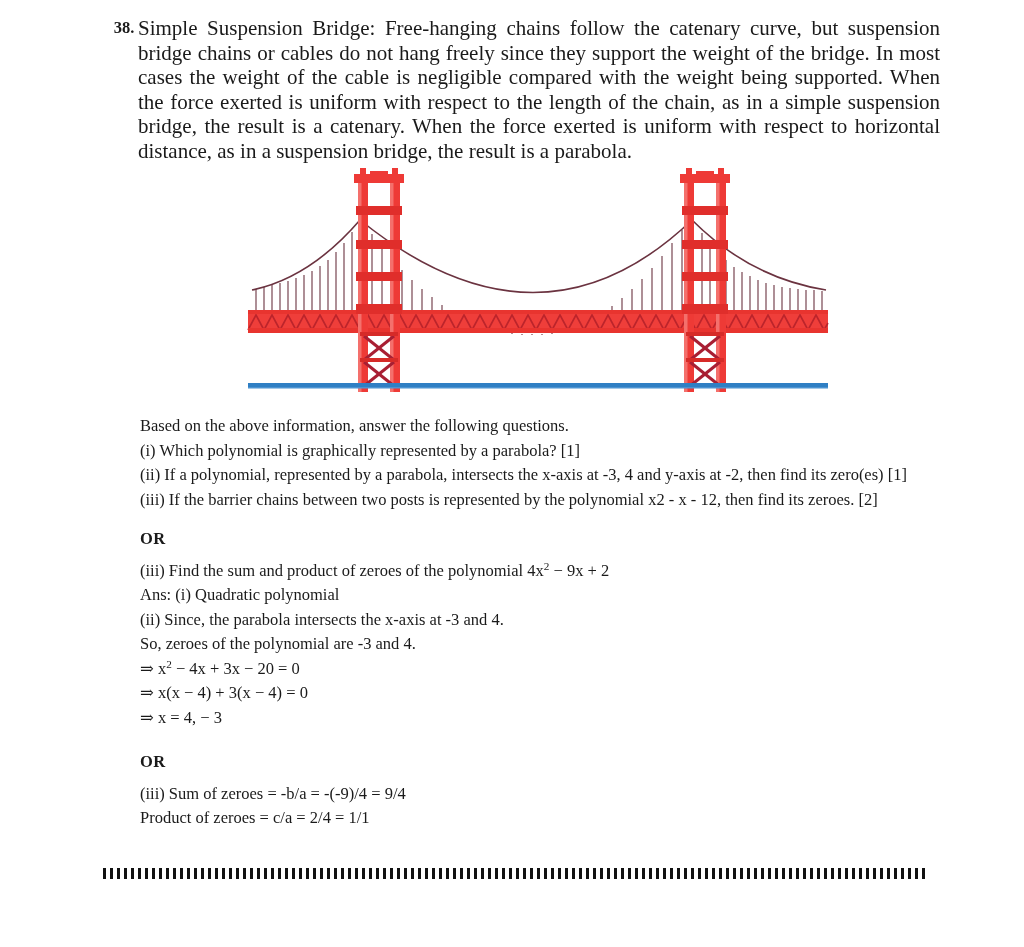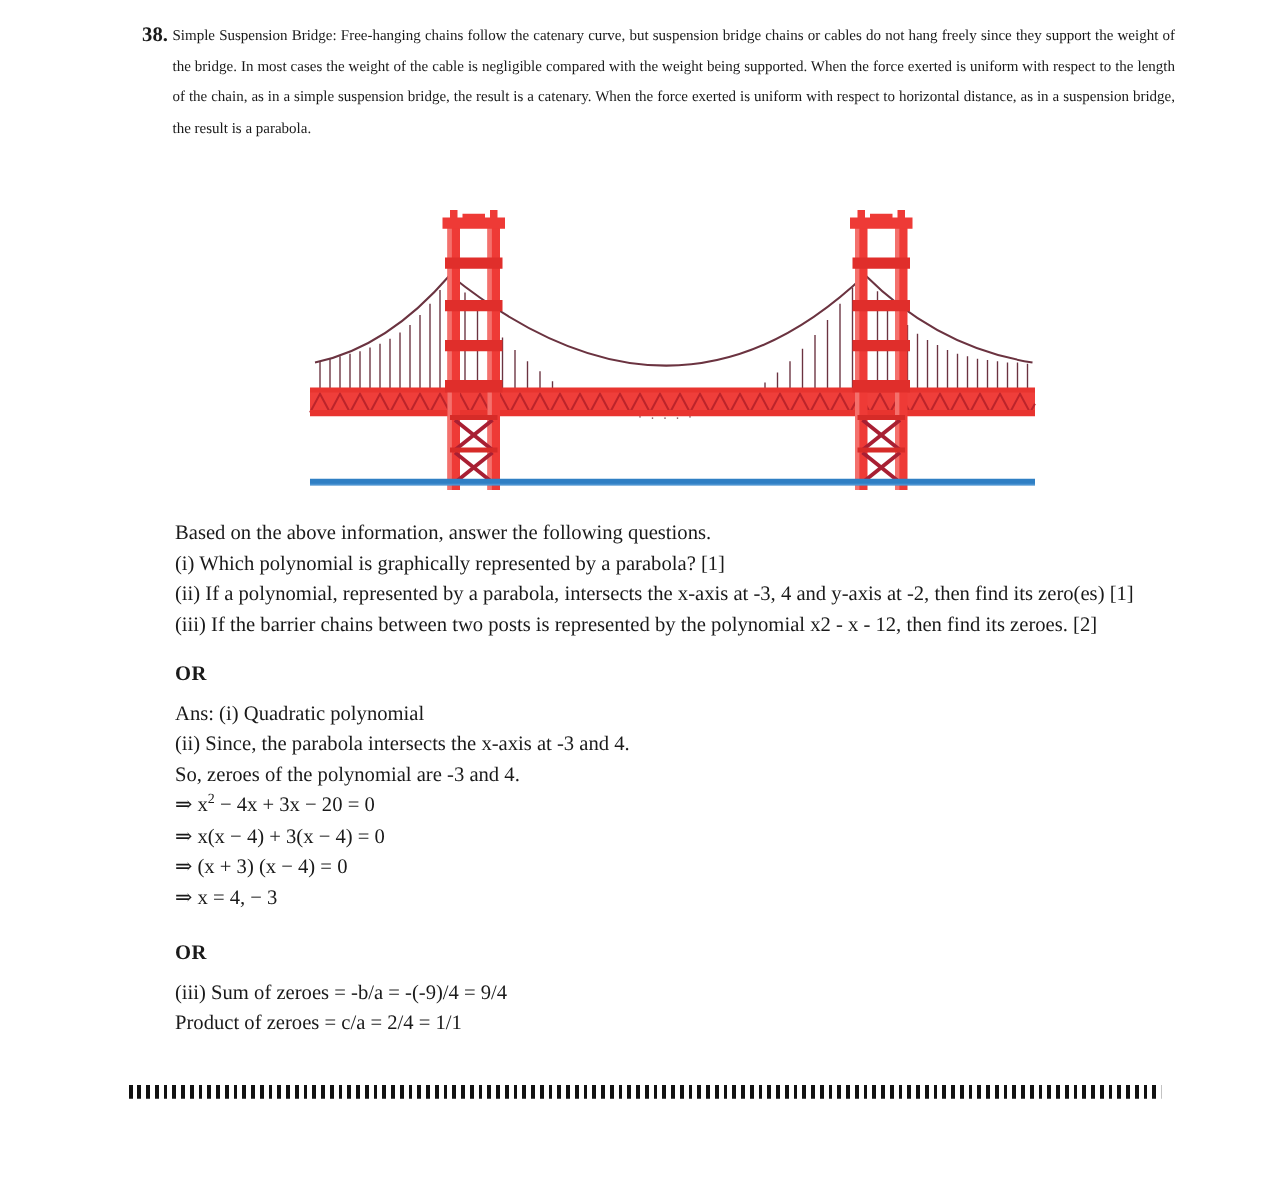--- a/index.html
+++ b/index.html
@@ -32,21 +32,21 @@
   .qnum {
     float: left;
     font-weight: bold;
     font-size: 16.5px;
     line-height: 24.6px;
     width: 28px;
     text-align: center;
   }
   .qbody {
     margin-left: 28px;
-    font-size: 12px;
+    font-size: 21px;
     line-height: 24.6px;
     text-align: justify;
     text-justify: inter-word;
   }
 
   
   .figure {
     position: absolute;
     left: 240px;
     top: 160px;
@@ -276,32 +276,34 @@
 
     <div class="line">(i) Which polynomial is graphically represented by a parabola?  [1]</div>
 
     <div class="line">(ii) If a polynomial, represented by a parabola, intersects the x-axis at -3, 4 and y-axis at -2, then find its zero(es) [1]</div>
 
     <div class="line">(iii) If the barrier chains between two posts is represented by the polynomial x2 - x - 12, then find its zeroes. [2]</div>
 
     <div class="gap-s"></div>
     <div class="or">OR</div>
 
+    <div class="line">
+      <span>(iii) Find the sum and product of zeroes of the polynomial 4x</span><sup>2</sup><span> − 9x + 2</span>
+    </div>
 
     <div class="line">Ans: (i) Quadratic polynomial</div>
     <div class="line">(ii) Since, the parabola intersects the x-axis at -3 and 4.</div>
     <div class="line">So, zeroes of the polynomial are -3 and 4.</div>
 
 
     <div class="line">
       <span>⇒ x</span><sup>2</sup><span> − 4x + 3x − 20 = 0</span>
     </div>
 
     <div class="line">⇒ x(x − 4) + 3(x − 4) = 0</div>
-    <div class="line">⇒ (x + 3) (x − 4)  = 0</div>
     <div class="line">⇒ x = 4, − 3</div>
 
     <div class="gap-m"></div>
     <div class="or or-wide">OR</div>
 
     <div class="line">(iii) Sum of zeroes = -b/a = -(-9)/4 = 9/4</div>
     <div class="line">Product of zeroes = c/a = 2/4 = 1/1</div>
   </div>
 
   <div class="footer-rule"></div>

